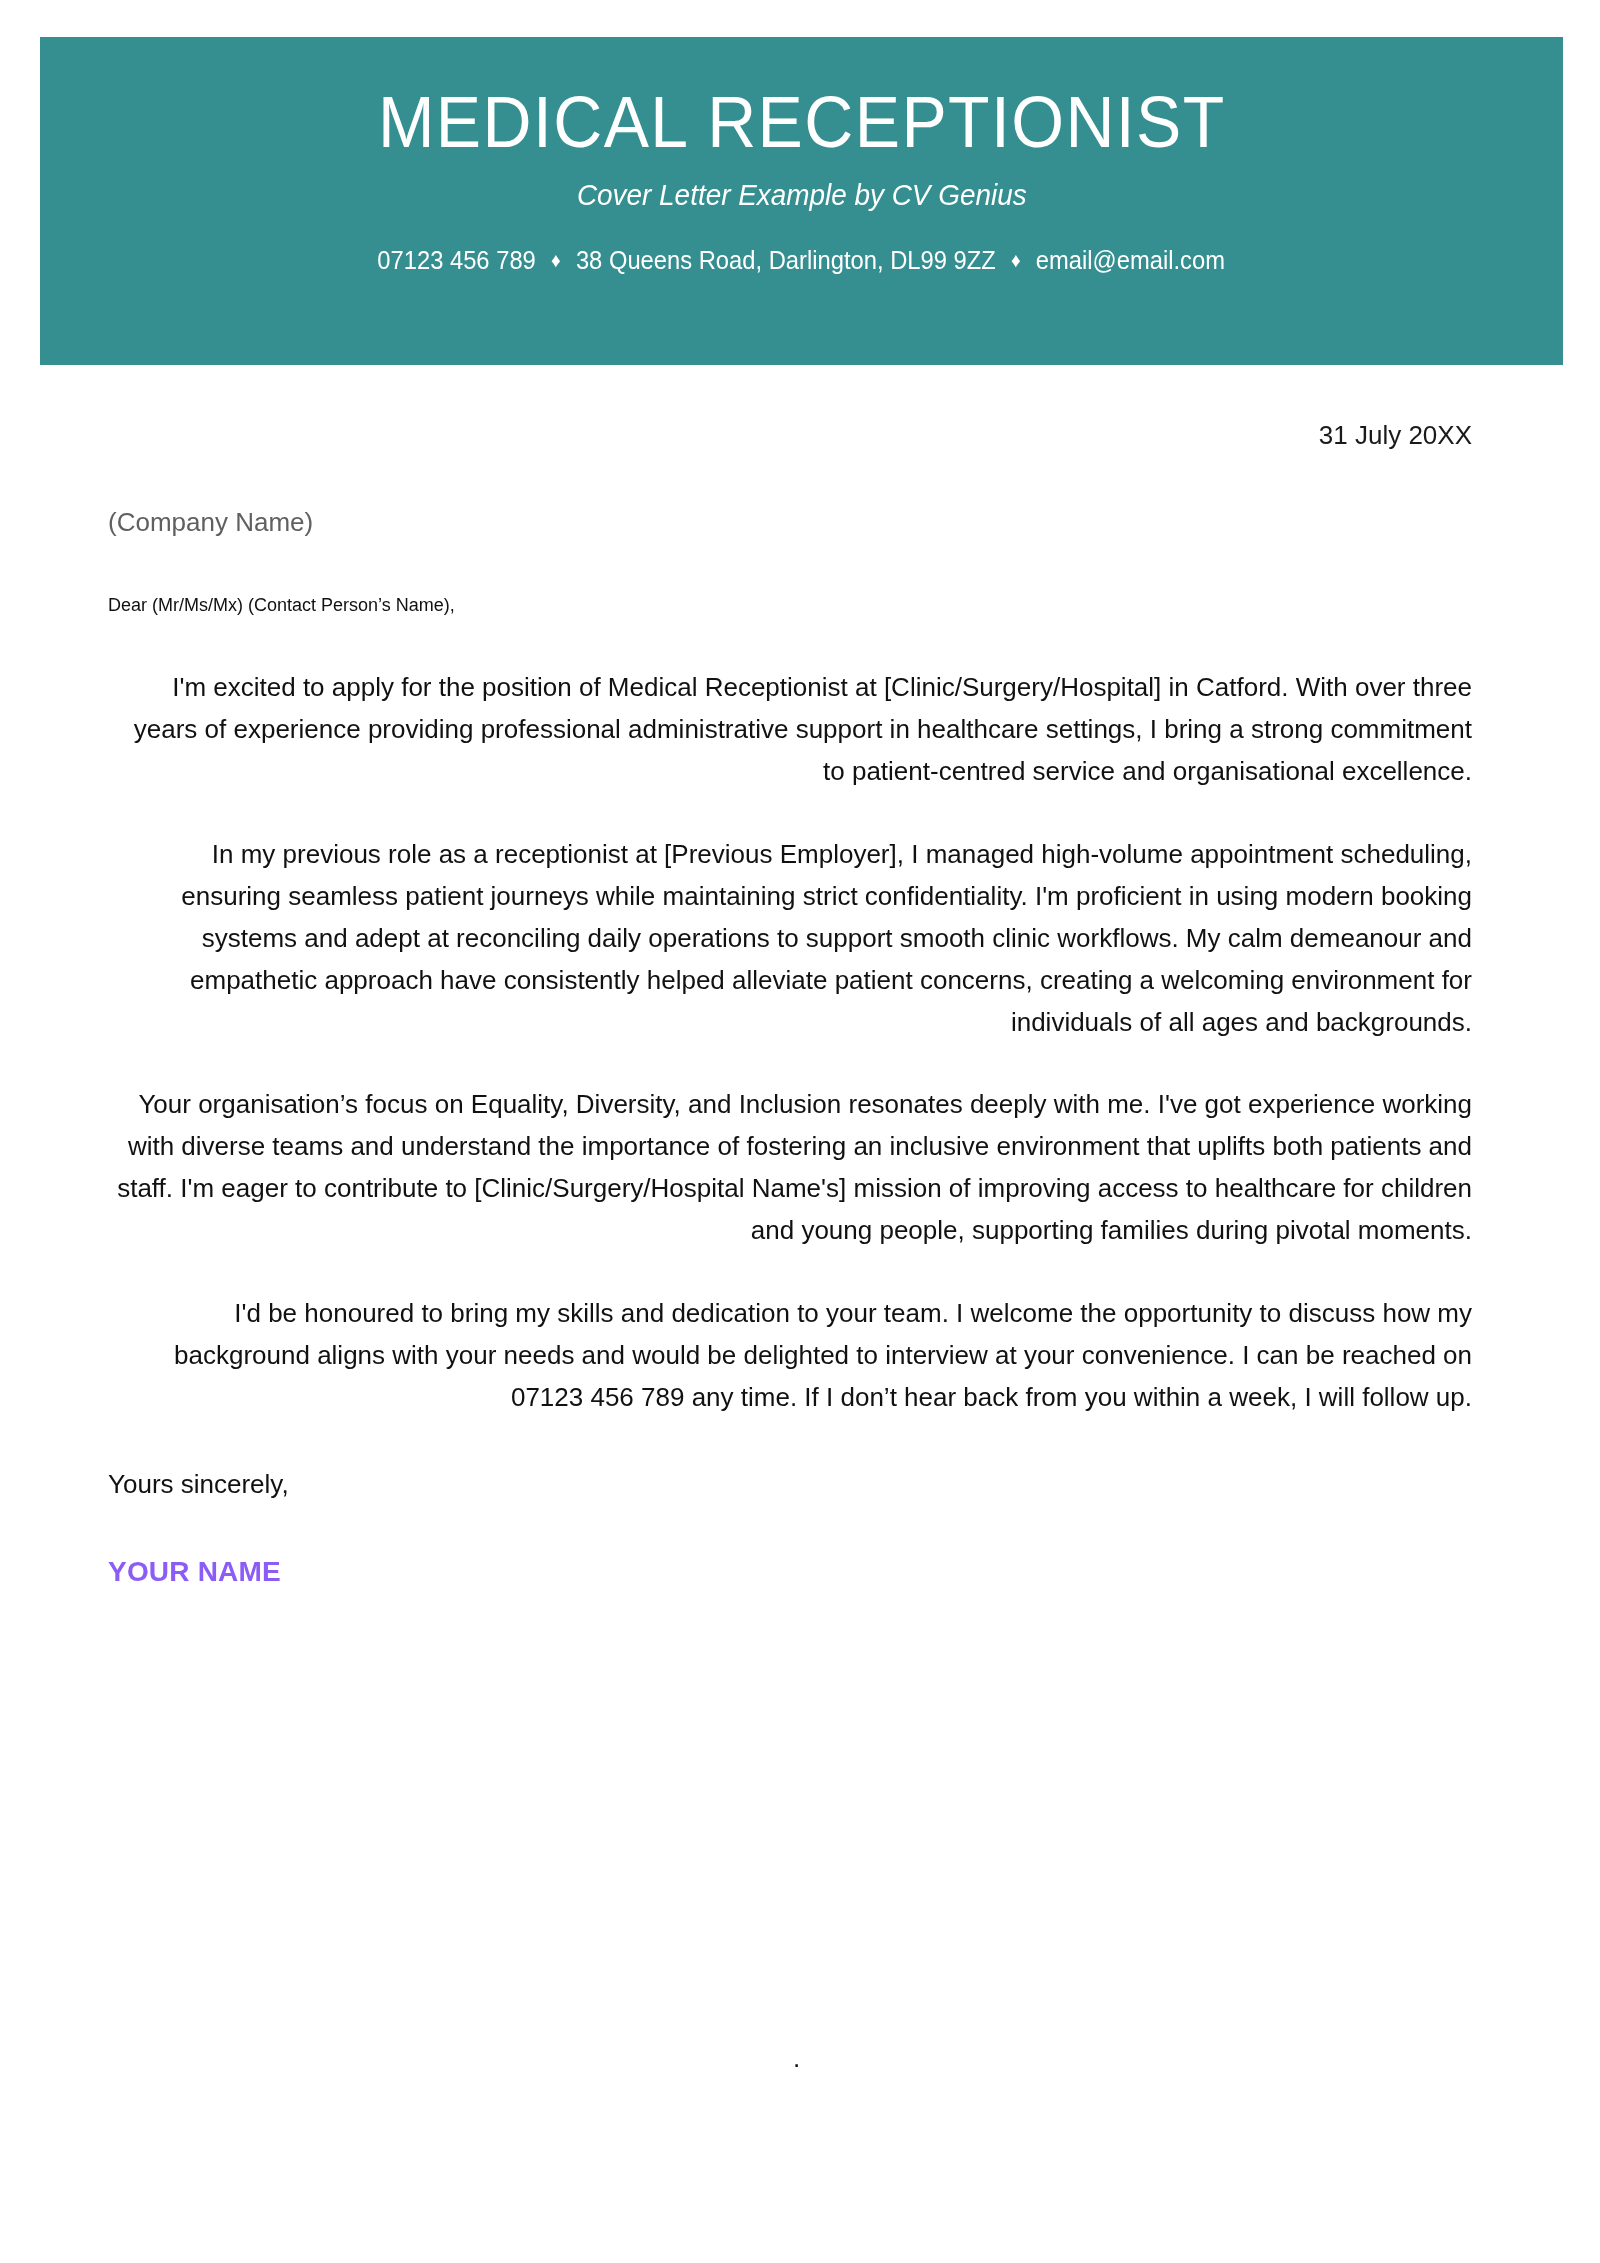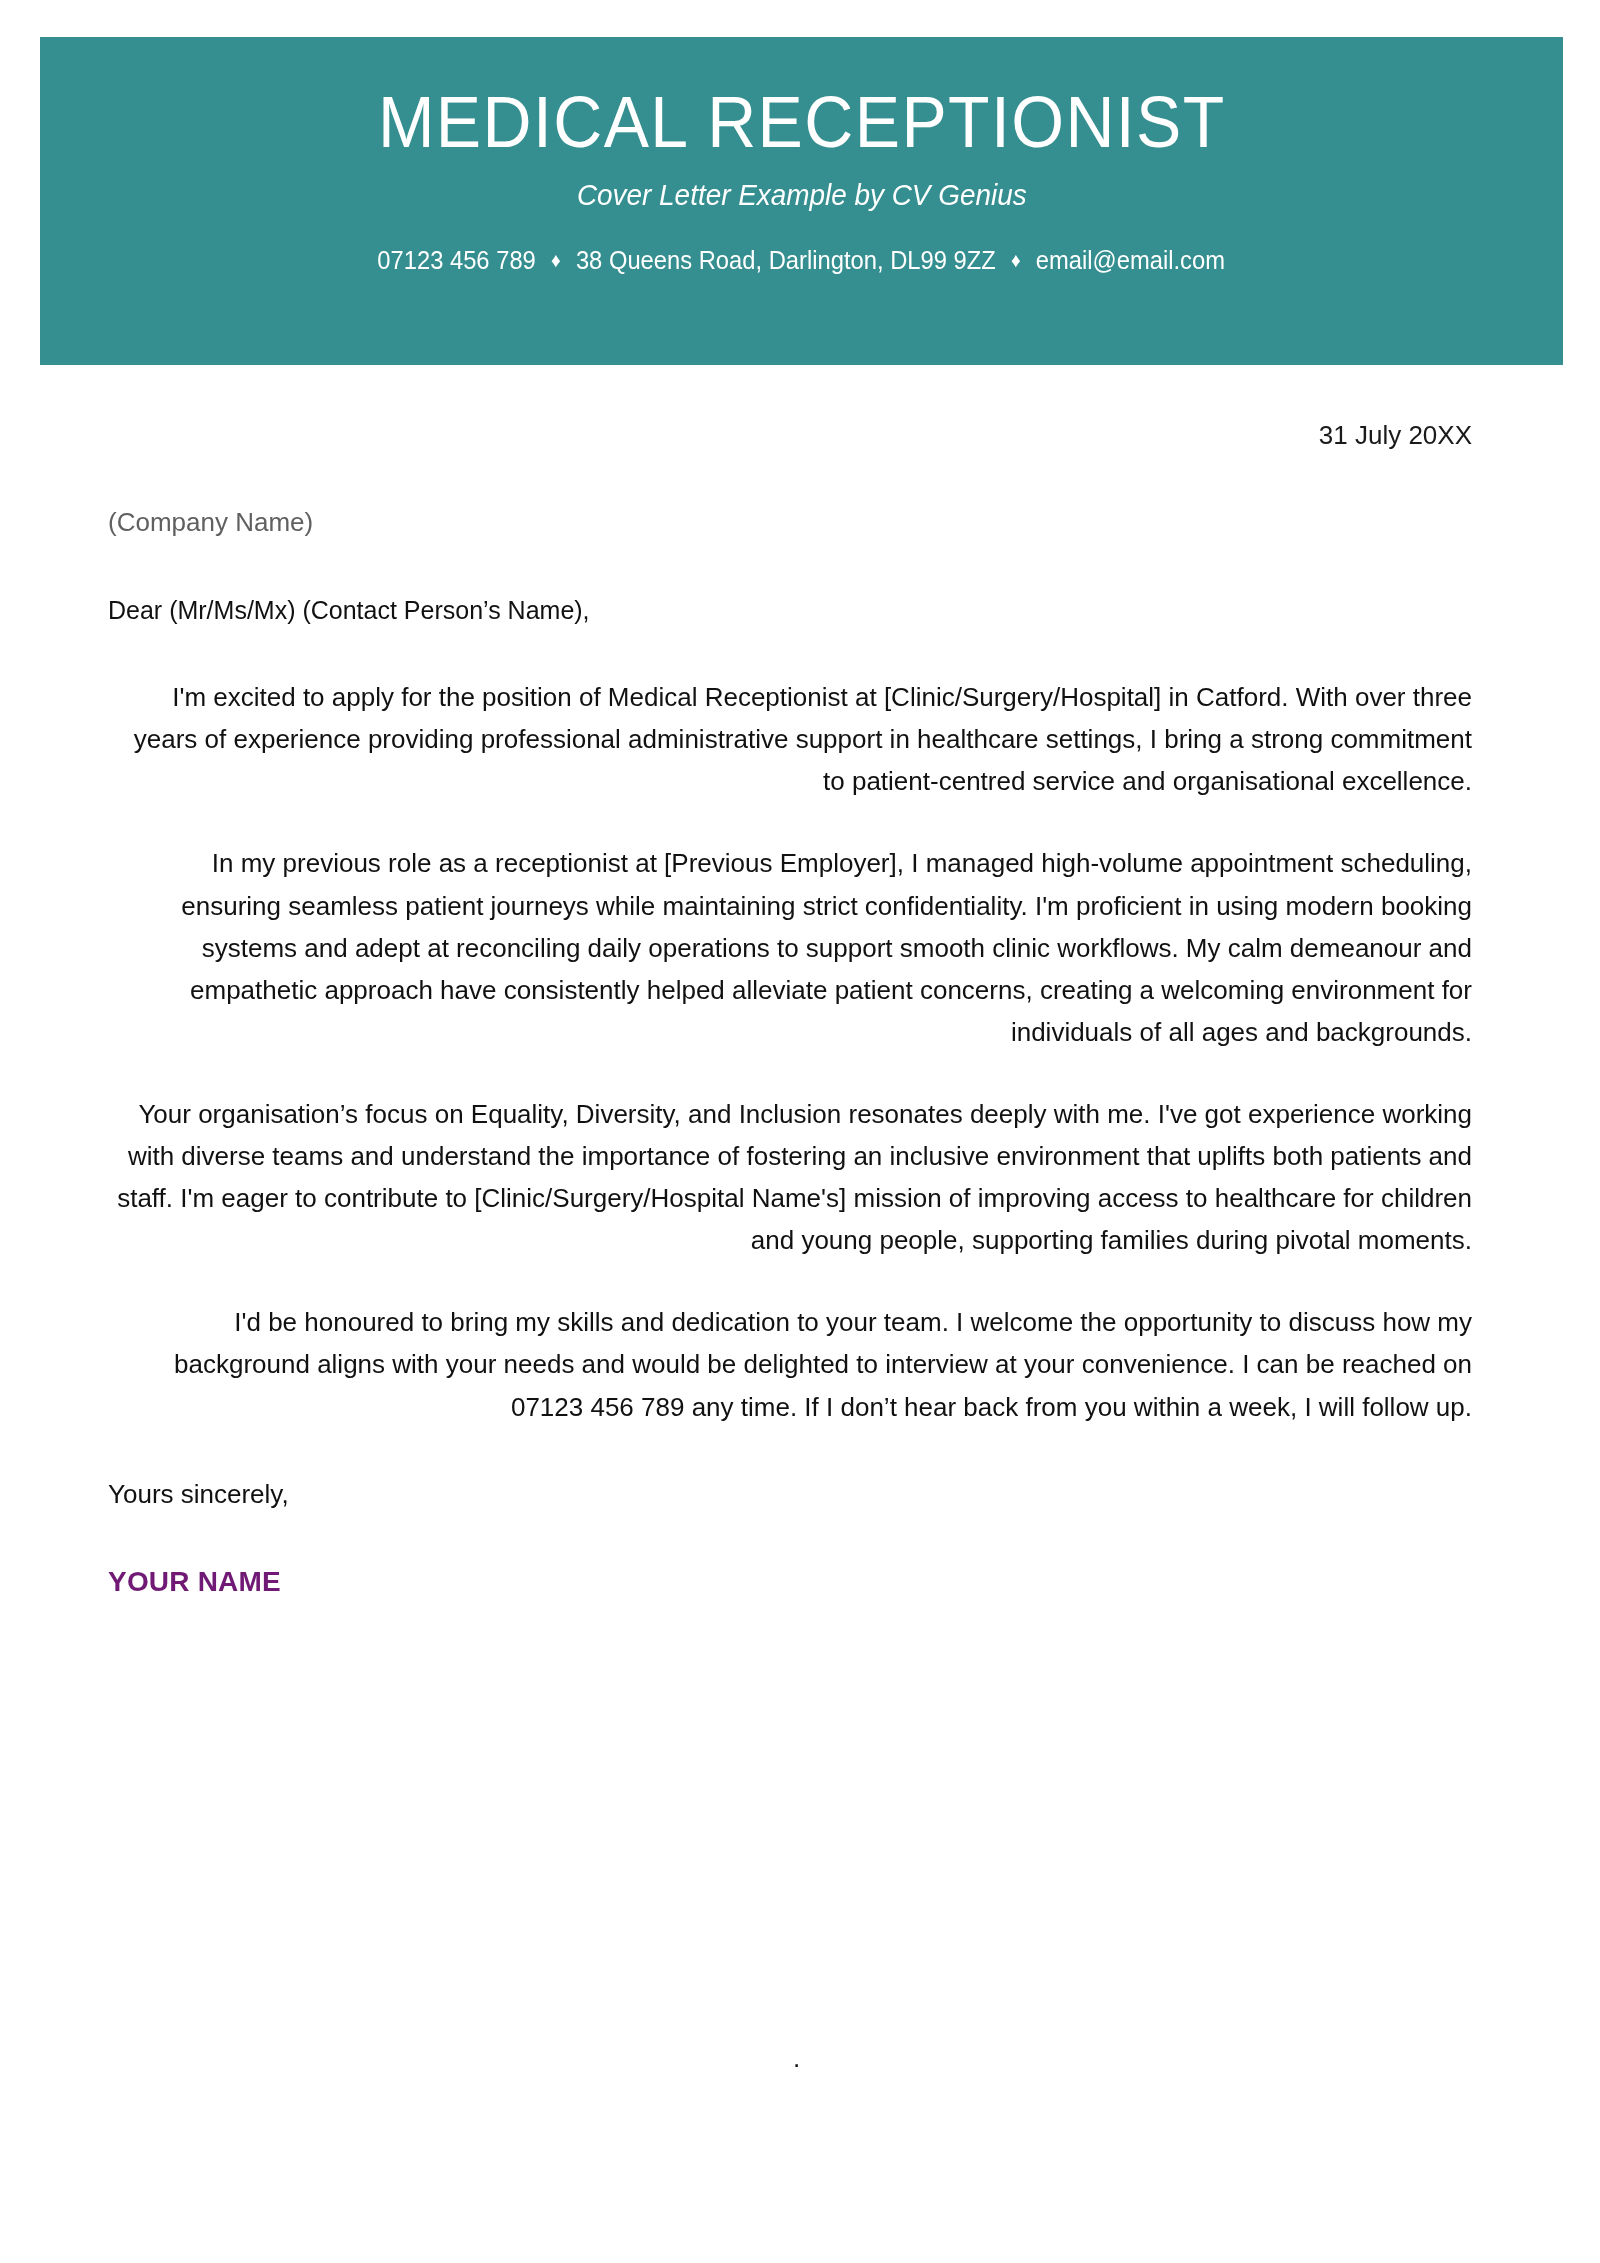--- a/index.html
+++ b/index.html
@@ -94,42 +94,42 @@
   }
   .recipient-block {
     margin-bottom: 52px;
   }
   .recipient-line {
     font-size: 26px;
     color: #606060;
     line-height: 1.38;
   }
   .salutation {
-    font-size: 25px;
+    font-size: 18px;
     color: #111111;
     line-height: 1.4;
     margin-bottom: 48px;
   }
   .body-paragraph {
     font-size: 26px;
     color: #111111;
     line-height: 1.62;
     margin: 0 0 40px 8px;
     text-align: right;
   }
   .closing {
     font-size: 26px;
     color: #111111;
     line-height: 1.4;
     margin-top: 48px;
   }
   .signature-name {
     font-size: 28px;
     font-weight: bold;
-    color: #701a75;
+    color: #8b5cf6;
     letter-spacing: 0.2px;
     line-height: 1.4;
     margin-top: 50px;
   }
   .trailing-dot {
     position: absolute;
     left: 793px;
     top: 2045px;
     font-size: 26px;
     color: #111111;

